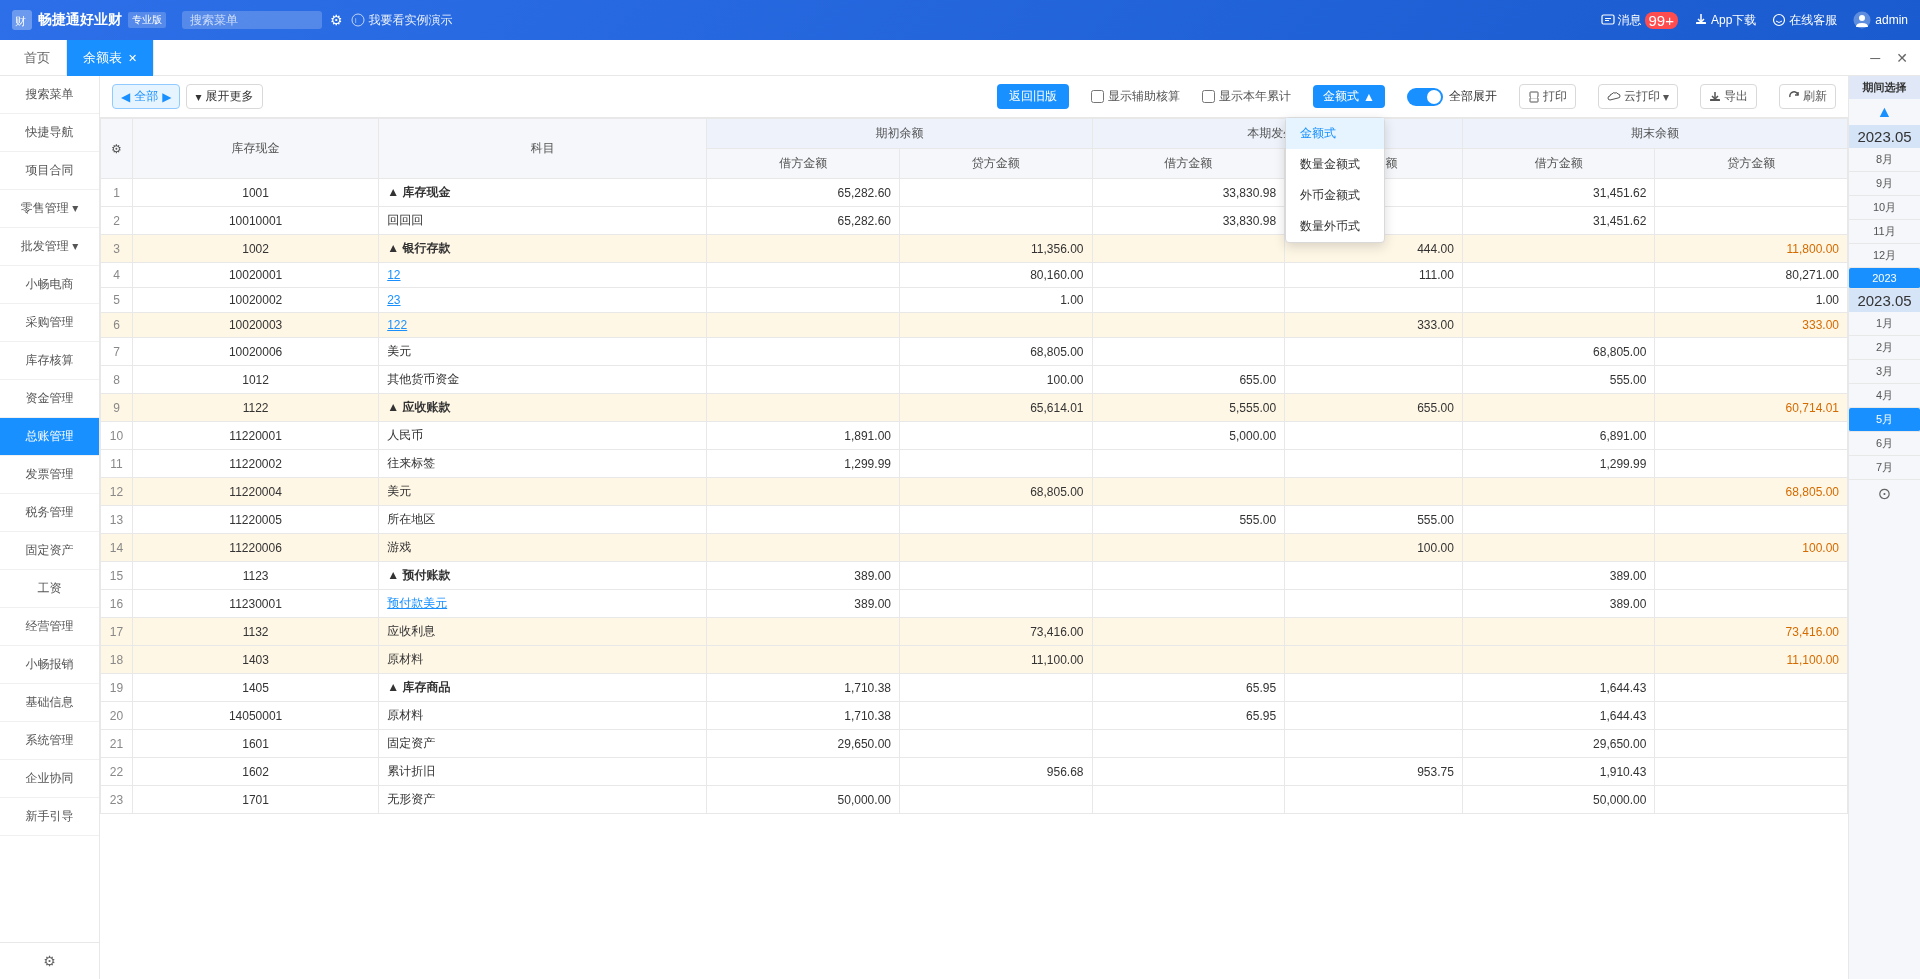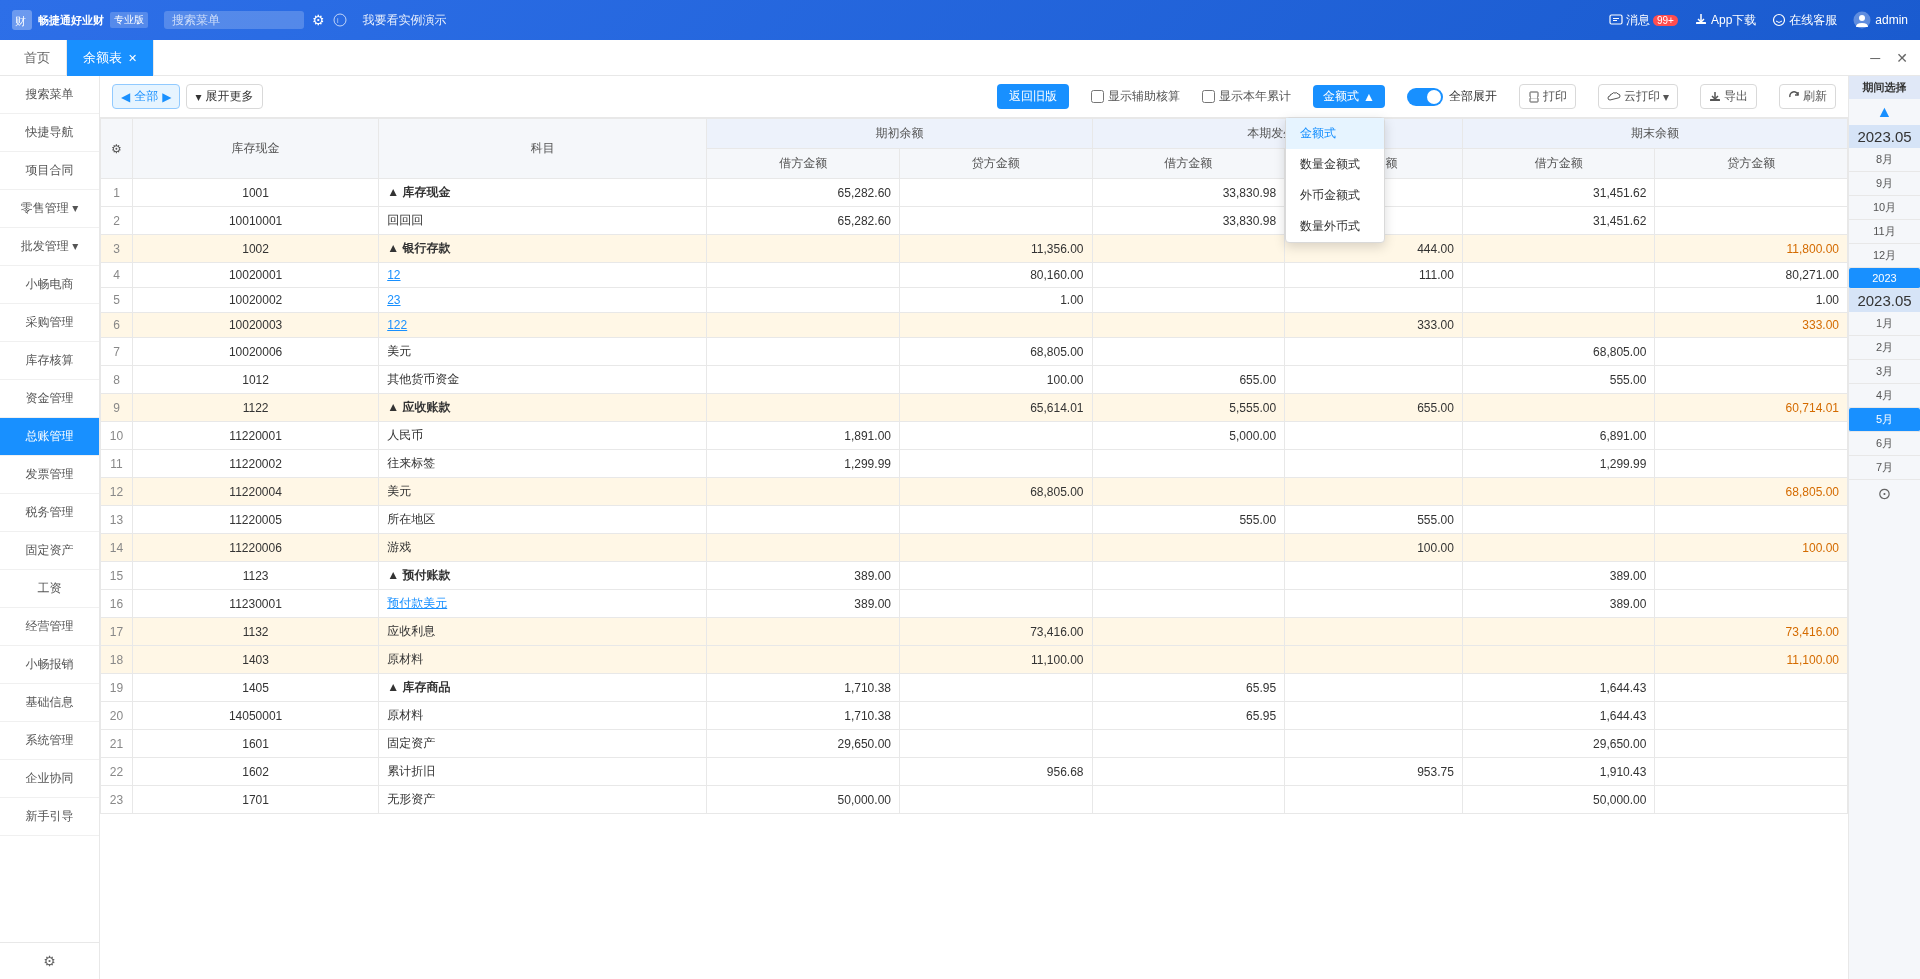--- a/index.html
+++ b/index.html
@@ -8,23 +8,23 @@
     
     .top-bar {
       display: flex; align-items: center; height: 40px;
       background: linear-gradient(135deg, #2d6fe8 0%, #1a5bcf 100%);
       padding: 0 12px; color: white; gap: 8px;
     }
     .top-bar-search { background: rgba(255,255,255,0.2); border: none; color: white; padding: 2px 8px; border-radius: 3px; font-size: 12px; width: 140px; }
     .top-bar-search::placeholder { color: rgba(255,255,255,0.7); }
     .top-bar-actions { margin-left: auto; display: flex; align-items: center; gap: 16px; font-size: 12px; }
     .top-bar-actions span { cursor: pointer; display: flex; align-items: center; gap: 3px; }
-    .badge { background: #ff4d4f; border-radius: 8px; padding: 0px 4px; font-size: 10px; color: white; }
+    .badge { background: #ff4d4f; border-radius: 8px; padding: 0px 4px; font-size: 15px; color: white; }
     .gear-icon { color: white; cursor: pointer; font-size: 14px; }
-    .demo-link { color: rgba(255,255,255,0.9); cursor: pointer; font-size: 12px; display: flex; align-items: center; gap: 16px; }
+    .demo-link { color: rgba(255,255,255,0.9); cursor: pointer; font-size: 12px; display: flex; align-items: center; gap: 4px; }
 
     
     .tab-bar {
       display: flex; align-items: center; height: 36px;
       background: #fff; border-bottom: 1px solid #e8e8e8;
       padding: 0 8px; gap: 0;
     }
     .tab-item {
       padding: 0 16px; height: 36px; line-height: 36px;
       cursor: pointer; font-size: 13px; color: #666;
@@ -157,21 +157,21 @@
   </style>
 </head>
 <body>
 
 <div class="top-bar">
   <span style="display:flex;align-items:center;gap:6px;">
     <svg width="20" height="20" viewBox="0 0 20 20">
         <rect width="20" height="20" rx="3" fill="rgba(255,255,255,0.3)"></rect>
         <text x="3" y="15" font-size="11" fill="white">财</text>
       </svg>
-    <span style="font-size:11px;font-weight:bold;color:white;">畅捷通好业财</span>
+    <span style="font-size:14px;font-weight:bold;color:white;">畅捷通好业财</span>
     <span style="font-size:10px;background:rgba(255,255,255,0.2);padding:1px 4px;border-radius:2px;">专业版</span>
   </span>
   <input class="top-bar-search" type="text" placeholder="搜索菜单" style="margin-left: 8px;">
   <span class="gear-icon">⚙</span>
   <span class="demo-link">
     <svg width="14" height="14" viewBox="0 0 14 14">
         <circle cx="7" cy="7" r="6" stroke="rgba(255,255,255,0.7)" stroke-width="1" fill="none"></circle>
         <text x="4" y="10" font-size="7" fill="rgba(255,255,255,0.7)">i</text>
       </svg>
     <span>我要看实例演示</span>

